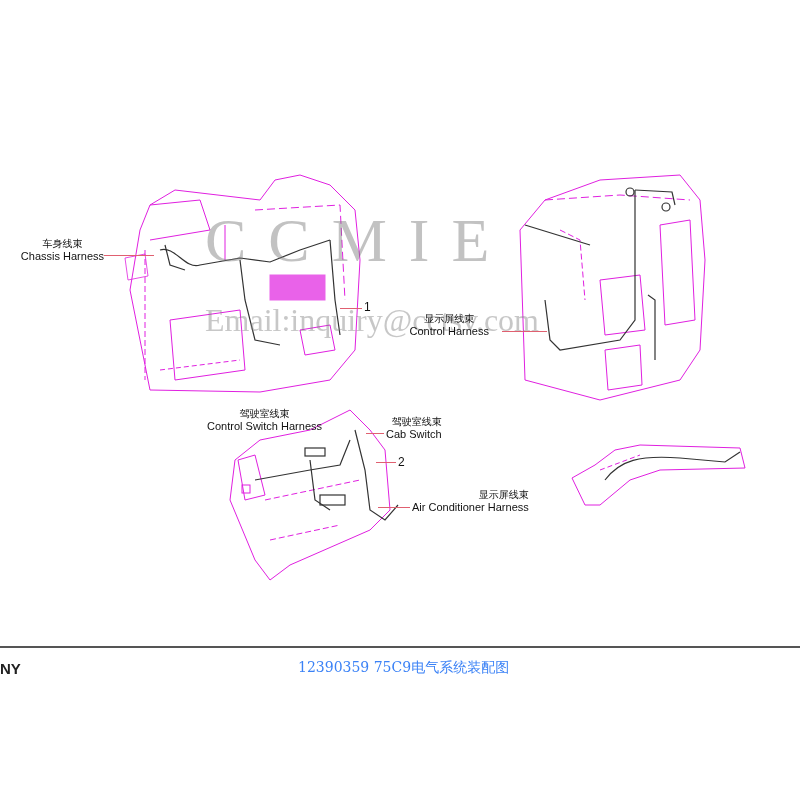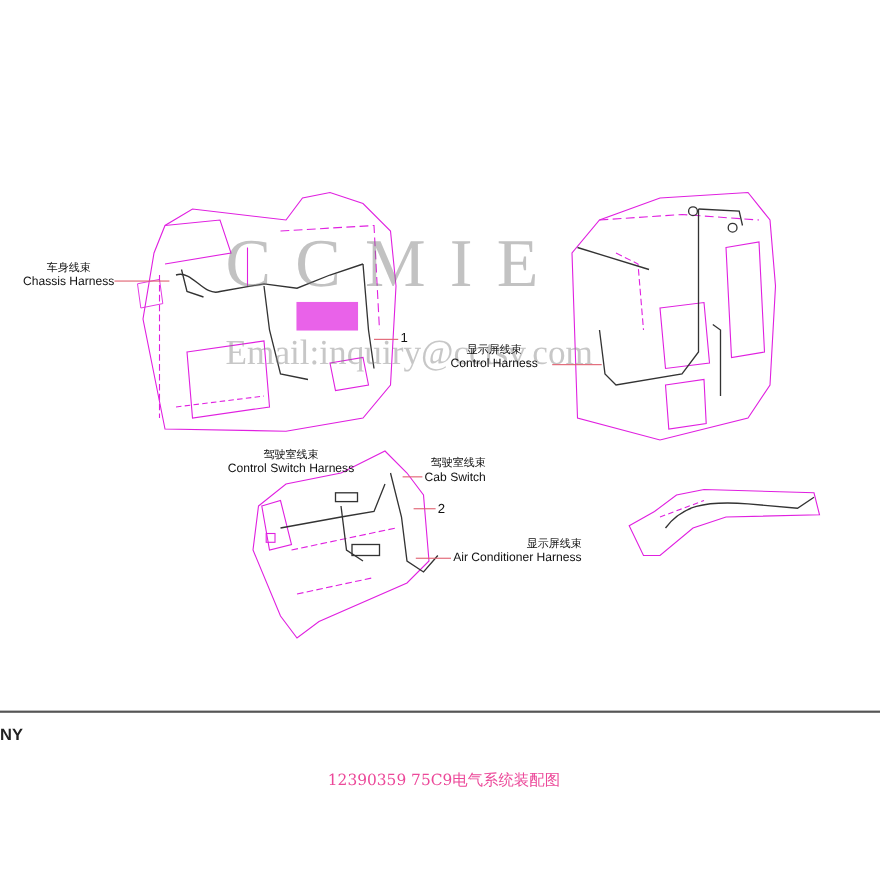--- a/index.html
+++ b/index.html
@@ -8,21 +8,21 @@
   .label { position: absolute; color: #111; font-size: 11px; line-height: 12px; text-align: center; white-space: nowrap; }
   .label .cn { font-family: "DejaVu Sans", sans-serif; font-size: 10px; display: block; }
   .label .en { font-weight: normal; display: block; }
   .label.left { text-align: right; }
   .callout-num { position: absolute; font-size: 12px; color: #111; }
   .leader { position: absolute; height: 1px; background: #e06070; }
   .wm-big { position: absolute; left: 205px; top: 205px; font-family: "Liberation Serif", serif; font-size: 62px; color: rgba(120,120,120,0.45); letter-spacing: 22px; white-space: nowrap; }
   .wm-small { position: absolute; left: 205px; top: 302px; font-family: Liberation Serif, serif; font-size: 32px; color: rgba(130,130,130,0.45); white-space: nowrap; }
   .footer-rule { position: absolute; left: 0; top: 646px; width: 800px; height: 2px; background: #555; }
   .footer-brand { position: absolute; left: 0; top: 660px; font-size: 15px; font-weight: bold; color: #222; }
-  .footer-title { position: absolute; left: 298px; top: 659px; font-family: "DejaVu Serif", serif; font-size: 14px; color: #ec4899; margin-top: 42px; }
+  .footer-title { position: absolute; left: 298px; top: 659px; font-family: "DejaVu Serif", serif; font-size: 14px; color: #3b82f6; }
 </style>
 </head>
 <body>
 
 <svg class="drawing" viewBox="0 0 800 800" xmlns="http://www.w3.org/2000/svg">
 
   <g fill="none" stroke="#e020e0" stroke-width="1">
     <path d="M150 390 L130 290 L140 230 L150 205 L175 190 L260 200 L275 180 L300 175 L330 185 L355 210 L360 260 L355 350 L330 380 L260 392 Z"></path>
     <path d="M150 205 L200 200 L210 230 L150 240"></path>
     <path d="M170 320 L240 310 L245 370 L175 380 Z"></path>

